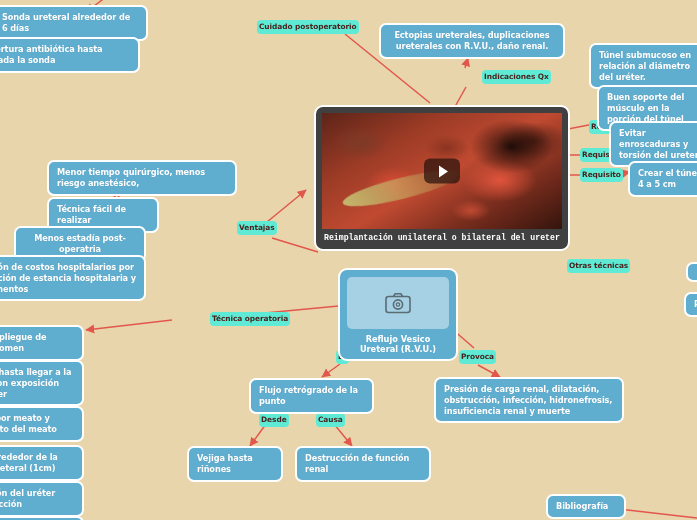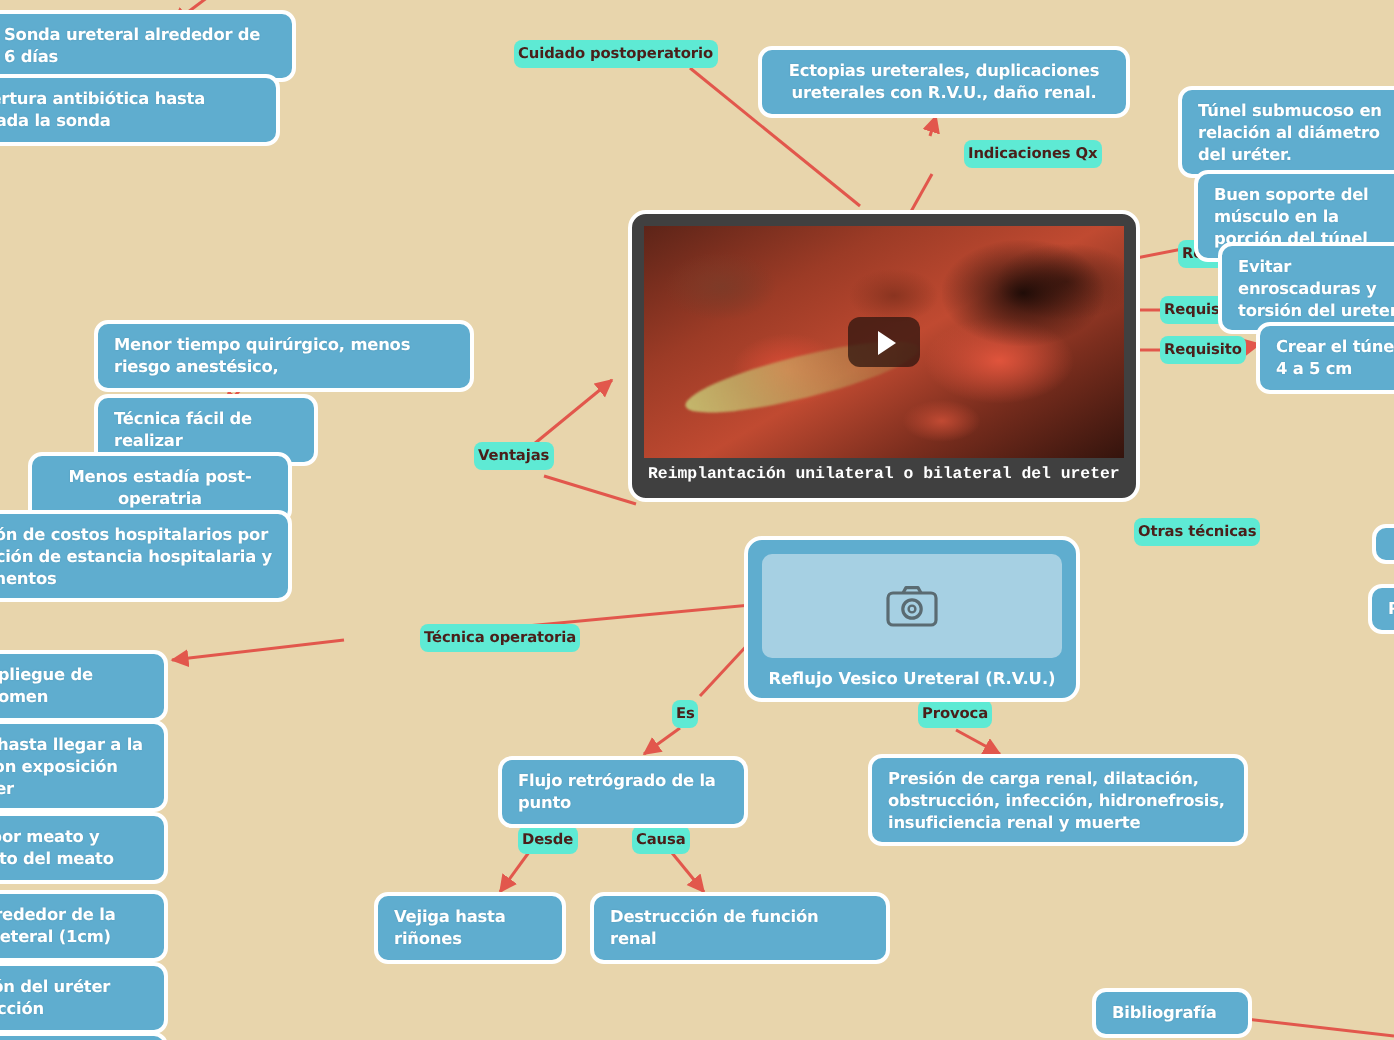--- a/index.html
+++ b/index.html
@@ -228,39 +228,39 @@
       <div class="node" style="left: 14px; top: 226px; width: 132px; min-height: 21px; text-align: center;">Menos estadía post-operatria</div>
       <div class="node" style="left: -48px; top: 255px; width: 194px; min-height: 42px;">Reducción de costos hospitalarios por disminución de estancia hospitalaria y medicamentos</div>
       <div class="node" style="left: -28px; top: 325px; width: 112px; min-height: 21px;">Despliegue de abdomen</div>
       <div class="node" style="left: -48px; top: 360px; width: 132px; min-height: 33px;">Disecar hasta llegar a la vejiga con exposición del uréter</div>
       <div class="node" style="left: -48px; top: 406px; width: 132px; min-height: 30px;">Sutura por meato y punto alto del meato</div>
       <div class="node" style="left: -48px; top: 445px; width: 132px; min-height: 30px;">Túnel alrededor de la unión ureteral (1cm)</div>
       <div class="node" style="left: -48px; top: 481px; width: 132px; min-height: 30px;">Resección del uréter lado afección</div>
       <div class="node" style="left: -48px; top: 516px; width: 132px; min-height: 22px;"></div>
       <div class="node" style="left: 249px; top: 378px; width: 125px; min-height: 21px;">Flujo retrógrado de la punto</div>
       <div class="node" style="left: 187px; top: 446px; width: 96px; min-height: 21px;">Vejiga hasta riñones</div>
-      <div class="node" style="left: 295px; top: 446px; width: 150px; min-height: 21px;">Destrucción de función renal</div>
+      <div class="node" style="left: 295px; top: 446px; width: 136px; min-height: 21px;">Destrucción de función renal</div>
       <div class="node" style="left: 434px; top: 377px; width: 190px; min-height: 42px;">Presión de carga renal, dilatación, obstrucción, infección, hidronefrosis, insuficiencia renal y muerte</div>
       <div class="node" style="left: 686px; top: 262px; width: 26px; min-height: 20px;"></div>
       <div class="node" style="left: 684px; top: 292px; width: 26px; min-height: 20px;">P</div>
       <div class="node" style="left: 546px; top: 494px; width: 80px; min-height: 21px;">Bibliografía</div>
     </div>
 
   <div class="media-node" style="left:314px; top:105px; width:256px;">
     <div class="video-frame">
       <div class="video-img"></div>
       <div class="video-dark"></div>
       <div class="play-btn">
         <div class="play-tri"></div>
       </div>
     </div>
     <div class="media-caption">Reimplantación unilateral o bilateral del ureter</div>
   </div>
 
-  <div class="img-node" style="left:338px; top:268px; width:168px;margin-left:34px;">
+  <div class="img-node" style="left:338px; top:268px; width:120px;">
     <div class="img-placeholder">
       <svg width="26" height="22" viewBox="0 0 26 22">
         <rect x="1" y="4.5" width="24" height="16" rx="2.5" ry="2.5" fill="none" stroke="#5a6b72" stroke-width="1.6"></rect>
         <path d="M8.5 4.5 L10 1.8 L16 1.8 L17.5 4.5" fill="none" stroke="#5a6b72" stroke-width="1.6" stroke-linejoin="round"></path>
         <circle cx="13" cy="12.5" r="4.6" fill="none" stroke="#5a6b72" stroke-width="1.6"></circle>
         <circle cx="13" cy="12.5" r="1.7" fill="none" stroke="#5a6b72" stroke-width="1.2"></circle>
       </svg>
     </div>
     <div class="img-caption">Reflujo Vesico Ureteral (R.V.U.)</div>
   </div>

